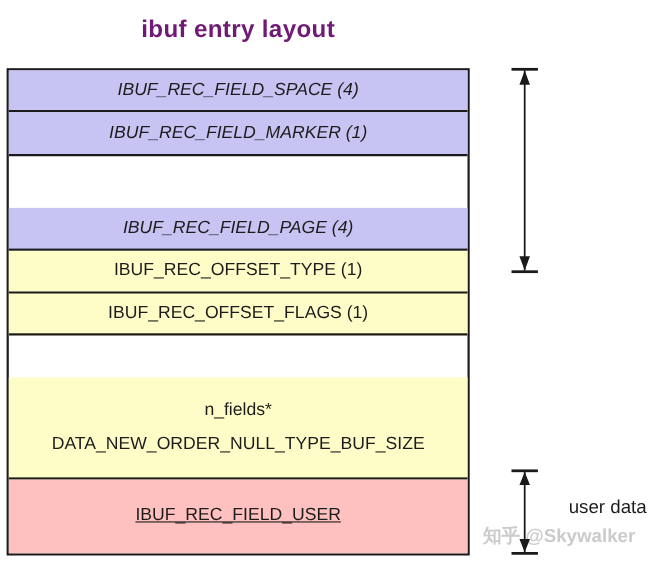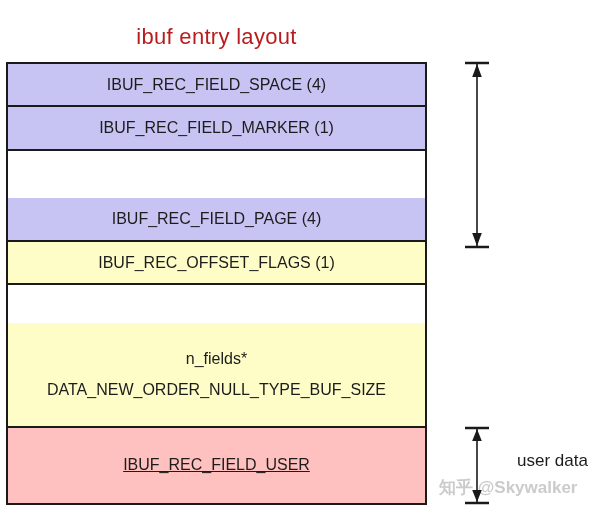--- a/index.html
+++ b/index.html
@@ -11,26 +11,26 @@
   .canvas {
     position: relative;
     width: 600px;
     height: 512px;
     background: #ffffff;
     overflow: hidden;
   }
   .diagram-title {
     position: absolute;
     left: 6px;
-    top: 24px;
+    top: 14px;
     width: 421px;
     text-align: center;
     font-size: 22px;
-    font-weight: 400;
-    color: #b91c1c;
+    font-weight: 700;
+    color: #701a75;
     letter-spacing: 0.3px;
   }
   .layout-table {
     position: absolute;
     left: 6px;
     top: 62px;
     width: 421px;
     height: 443px;
     box-sizing: border-box;
     border: 2px solid #1a1a1a;
@@ -43,21 +43,21 @@
     display: flex;
     flex-direction: column;
     align-items: center;
     justify-content: center;
     font-size: 16px;
     color: #1c1c1c;
     text-align: center;
     gap: 13px;
   }
   .row:last-child { border-bottom: none; text-decoration: underline; }
-  .fill-purple { background: #c7c4f3; }
+  .fill-purple { background: #c7c4f3; font-style: italic; }
   .fill-yellow { background: #fefdc8; }
   .fill-pink   { background: #ffc1bf; }
   .h-space   { height: 45px; }
   .h-marker  { height: 46px; align-items: center; }
   .h-page    { height: 46px; margin-top: 47px; }
   .h-counter { height: 46px; }
   .h-type    { height: 45px; }
   .h-flags   { height: 45px; }
   .h-nfields { height: 109px; margin-top: 38px; }
   .h-user    { height: 79px; }
@@ -94,20 +94,23 @@
   <div class="layout-table">
     <div class="row fill-purple h-space">
       <span>IBUF_REC_FIELD_SPACE (4)</span>
     </div>
     <div class="row fill-purple h-marker">
       <span>IBUF_REC_FIELD_MARKER (1)</span>
     </div>
     <div class="row fill-purple h-page">
       <span>IBUF_REC_FIELD_PAGE (4)</span>
     </div>
+    <div class="row fill-yellow h-type">
+      <span>IBUF_REC_OFFSET_TYPE (1)</span>
+    </div>
     <div class="row fill-yellow h-flags">
       <span>IBUF_REC_OFFSET_FLAGS (1)</span>
     </div>
     <div class="row fill-yellow h-nfields">
       <span>n_fields*</span>
       <span>DATA_NEW_ORDER_NULL_TYPE_BUF_SIZE</span>
     </div>
     <div class="row fill-pink h-user">
       <span>IBUF_REC_FIELD_USER</span>
     </div>

